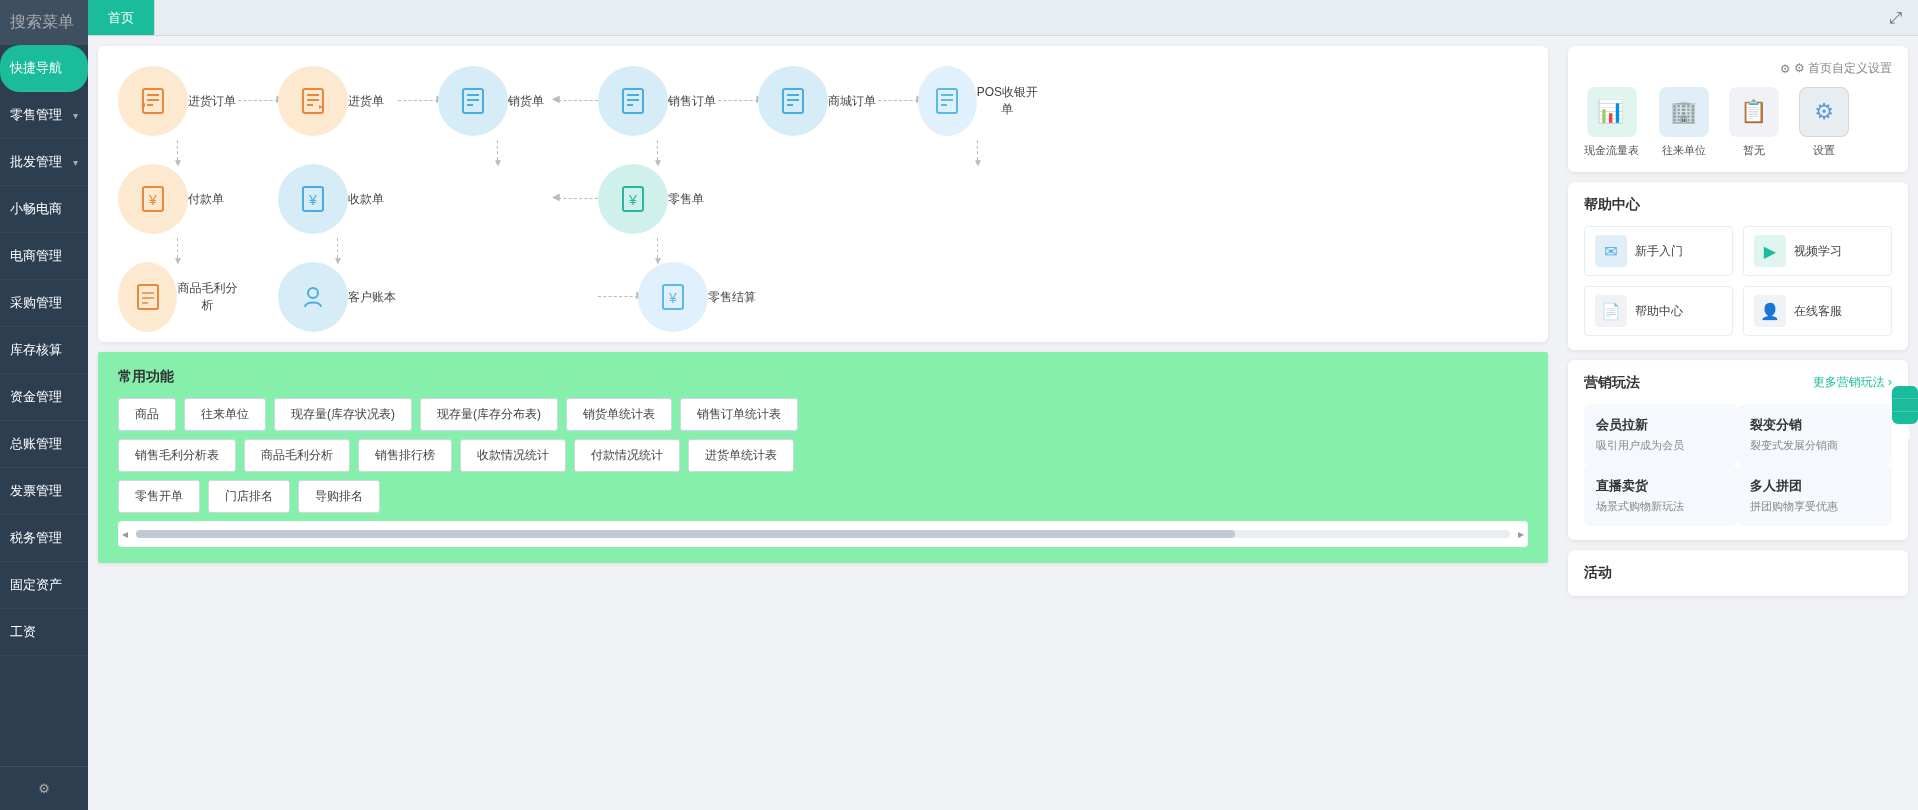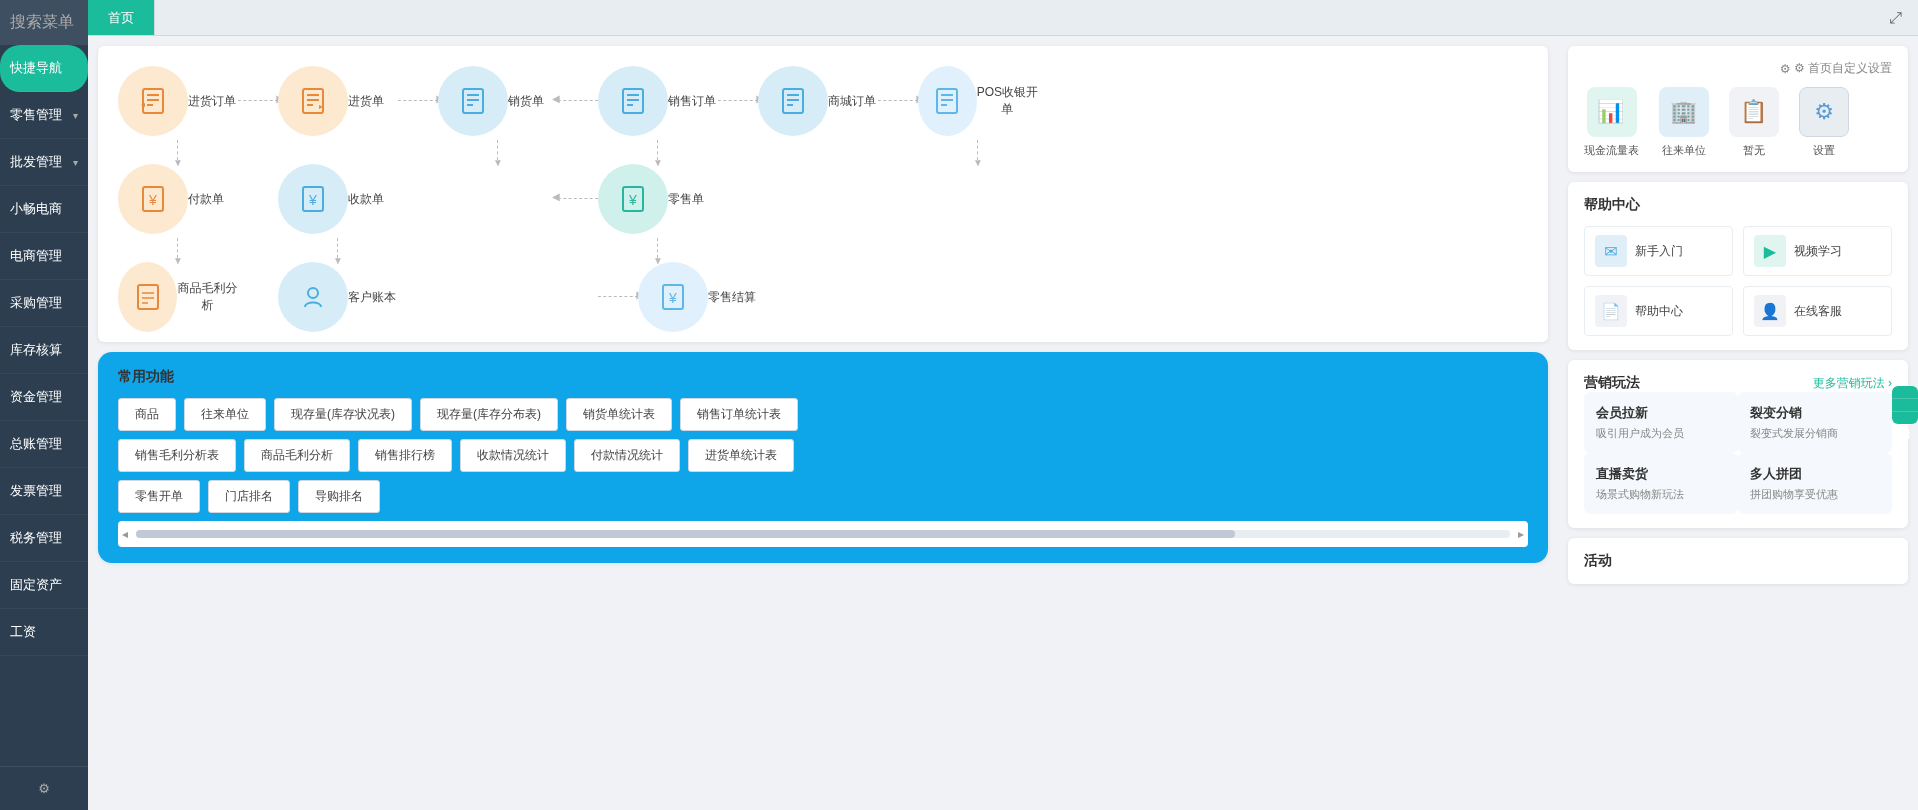--- a/index.html
+++ b/index.html
@@ -136,22 +136,22 @@
 
     .flow-node-wrap {
       display: flex;
       flex-direction: row;
       align-items: center;
       width: 120px;
     }
 
     
     .common-func {
-      background: #0ea5e9;
-      border-radius: 14px;
+      background: #86efac;
+      border-radius: 2px;
       padding: 16px 20px;
       box-shadow: 0 1px 4px rgba(0,0,0,0.08);
     }
     .common-func-title {
       font-size: 14px;
       font-weight: bold;
       color: #333;
       margin-bottom: 12px;
     }
     .func-buttons {
@@ -296,21 +296,22 @@
     
     .marketing-card {
       background: #fff;
       border-radius: 6px;
       padding: 14px 16px;
       box-shadow: 0 1px 4px rgba(0,0,0,0.08);
     }
     .marketing-header {
       display: flex;
       justify-content: space-between;
-      align-items: center;
+      align-items: flex-start;
+      margin-bottom: 12px;
     }
     .marketing-title { font-size: 14px; font-weight: bold; color: #333; }
     .marketing-more { font-size: 12px; color: #1abc9c; cursor: pointer; }
     .marketing-grid {
       display: grid;
       grid-template-columns: 1fr 1fr;
       gap: 0;
     }
     .marketing-item {
       background: #f5f8fc;

